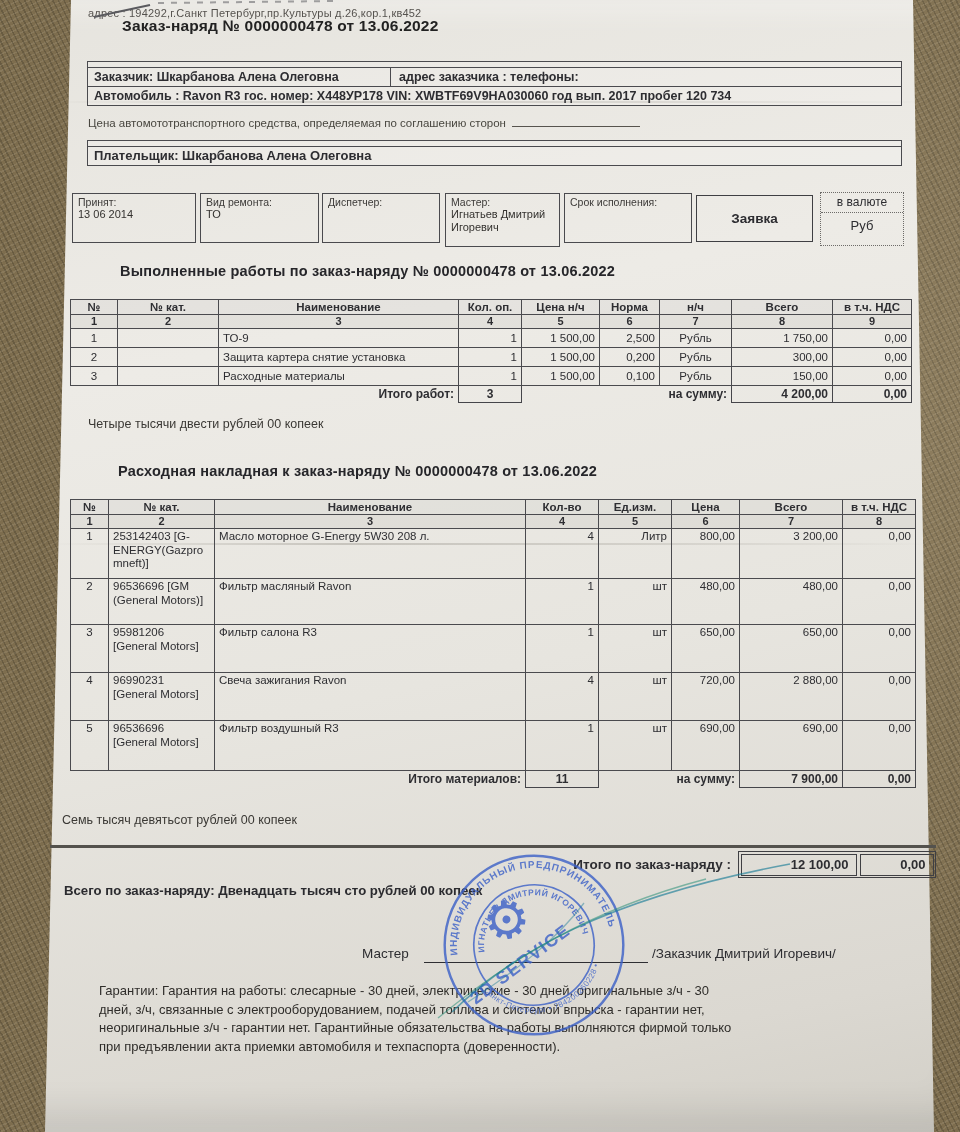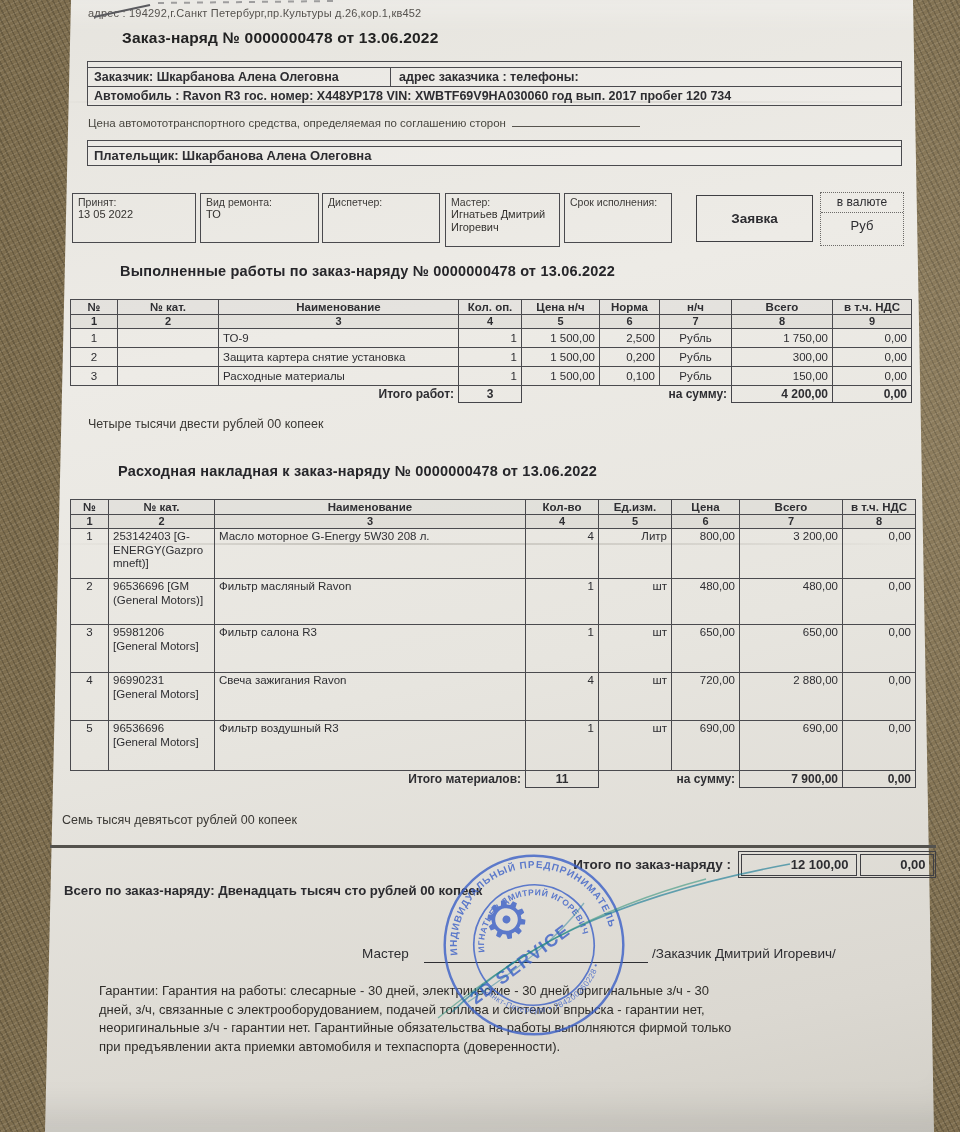--- a/index.html
+++ b/index.html
@@ -13,21 +13,21 @@
   }
   .paper{position:absolute;inset:0;
     clip-path:polygon(71px 0px, 913px 0px, 934px 1132px, 45px 1132px);
     background:linear-gradient(168deg,#e6e4de 0%,#edebe6 30%,#e7e5df 58%,#dbd8d1 88%,#d2cfc7 100%);
     box-shadow:inset 0 -20px 35px rgba(0,0,0,.10), inset 0 12px 28px rgba(255,255,255,.35);
   }
   .crease{position:absolute;left:46px;width:888px;height:2px;
     background:linear-gradient(to right,transparent,rgba(110,105,95,.28),rgba(110,105,95,.18),transparent);}
   .abs{position:absolute;}
   .address{left:88px;top:7px;font-size:11px;color:#55524e;letter-spacing:.2px;}
-  .doc-title{left:122px;top:29px;font-size:15.5px;font-weight:700;color:#222;margin:0;letter-spacing:.2px;}
+  .doc-title{left:122px;top:17px;font-size:15.5px;font-weight:700;color:#222;margin:0;letter-spacing:.2px;}
   .frame-box{position:absolute;border:1.4px solid #4a4a4e;background:rgba(255,255,255,.15);}
   .frame-row{padding:1px 6px;font-size:12.5px;font-weight:600;line-height:16px;white-space:nowrap;overflow:hidden;}
   .frame-top-strip{height:5px;border-bottom:1px solid #4a4a4e;}
   .split{display:flex;}
   .split .cell1{width:290px;border-right:1.2px solid #4a4a4e;padding:1px 6px;font-size:12.5px;font-weight:600;line-height:16px;white-space:nowrap;}
   .split .cell2{flex:1;padding:1px 8px;font-size:12.5px;font-weight:600;line-height:16px;white-space:nowrap;}
   .divider-h{border-top:1.2px solid #4a4a4e;}
   .price-line{left:88px;top:116px;font-size:11.5px;color:#48463f;}
   .blank-underline{display:inline-block;width:128px;border-bottom:1.3px solid #57544e;height:10px;margin-left:6px;}
   .info-box{position:absolute;top:193px;height:50px;border:1.6px solid #4a4a4e;box-sizing:border-box;padding:2px 5px;}
@@ -90,35 +90,35 @@
     <span>Цена автомототранспортного средства, определяемая по соглашению сторон</span><span class="blank-underline"></span>
   </div>
 
   <div class="frame-box" style="left:87px;top:140px;width:813px;">
     <div class="frame-top-strip"></div>
     <div class="frame-row" style="font-size:13px">Плательщик:  Шкарбанова Алена Олеговна</div>
   </div>
 
   <div class="info-box" style="left:72px;width:124px;">
     <div class="ib-label">Принят:</div>
-    <div class="ib-value">13 05 2022</div>
+    <div class="ib-value">13 06 2014</div>
   </div>
   <div class="info-box" style="left:200px;width:119px;">
     <div class="ib-label">Вид ремонта:</div>
     <div class="ib-value">ТО</div>
   </div>
   <div class="info-box" style="left:322px;width:118px;">
     <div class="ib-label">Диспетчер:</div>
     <div class="ib-value"></div>
   </div>
   <div class="info-box" style="left:445px;width:115px;height:54px;">
     <div class="ib-label">Мастер:</div>
     <div class="ib-value">Игнатьев Дмитрий Игоревич</div>
   </div>
-  <div class="info-box" style="left:564px;width:108px;">
+  <div class="info-box" style="left:564px;width:128px;">
     <div class="ib-label">Срок исполнения:</div>
     <div class="ib-value"></div>
   </div>
   <div class="request-box" style="left:696px;width:117px;">
     <div class="ib-request">Заявка</div>
   </div>
   <div class="currency-box">
     <div class="cur-label">в валюте</div>
     <div class="cur-value">Руб</div>
   </div>

